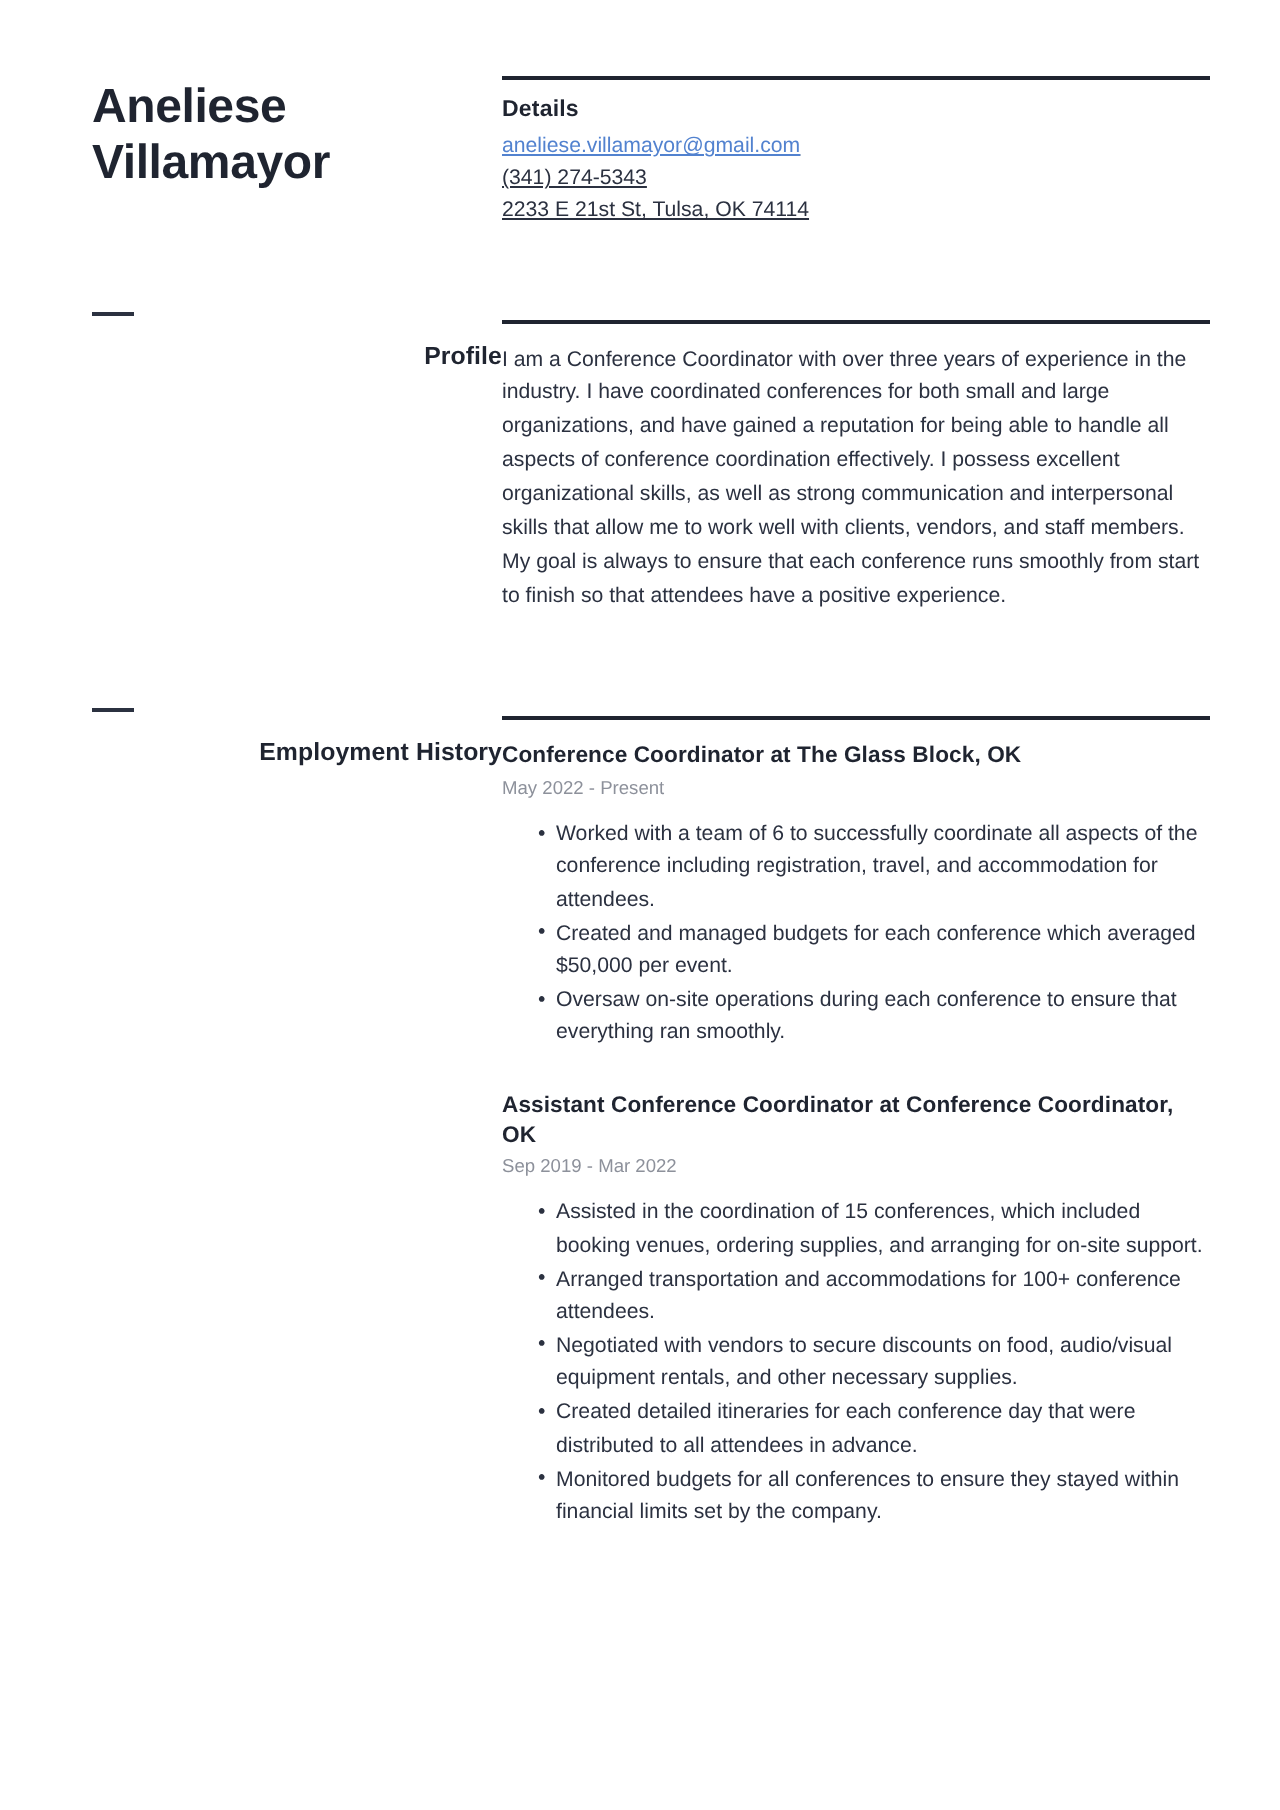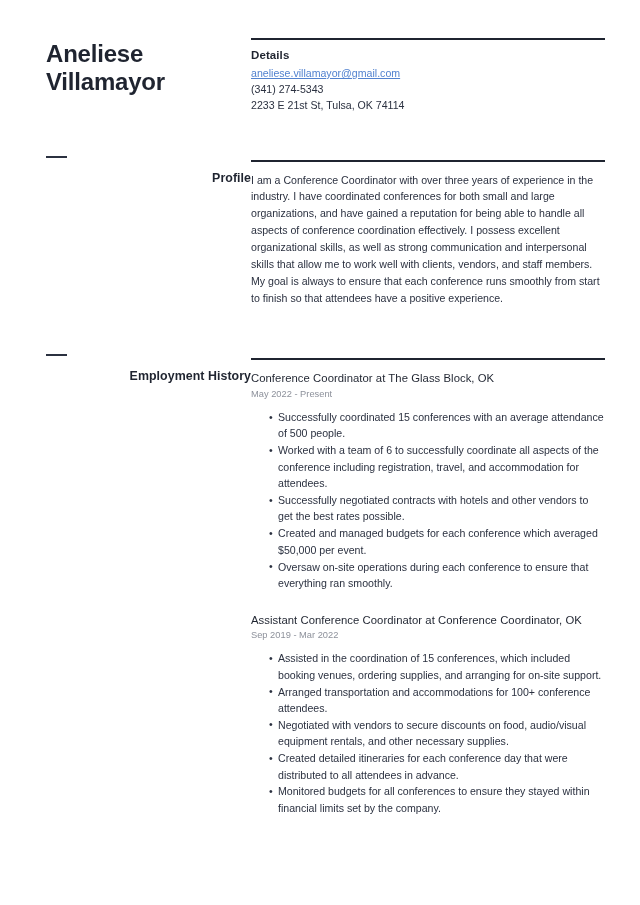--- a/index.html
+++ b/index.html
@@ -69,20 +69,21 @@
     margin-top: 9px;
     font-size: 11.5px;
     font-weight: bold;
     color: #1f2430;
     letter-spacing: 0.1px;
   }
 
   .details-list {
     margin-top: 4px;
     list-style: none;
+    text-decoration: underline;
   }
 
   .details-list li {
     font-size: 10.6px;
     line-height: 1.53;
     color: #2b3140;
   }
 
   .details-list li a,
   .email-link {
@@ -132,21 +133,21 @@
     color: #2b3140;
     text-align: left;
   }
 
   
   .job { margin-top: 11px; }
   .job + .job { margin-top: 21px; }
 
   .job-title {
     font-size: 11.3px;
-    font-weight: normal;
+    font-weight: bold;
     color: #1f2430;
     line-height: 1.3;
     letter-spacing: 0.05px;
   }
 
   .job-date {
     margin-top: 2px;
     font-size: 9.3px;
     color: #8d919b;
     line-height: 1.4;
@@ -221,23 +222,21 @@
       <div class="section-heading">Employment History</div>
     </div>
 
     <div class="section-right">
       <div class="rule"></div>
 
       <div class="job">
         <div class="job-title">Conference Coordinator at The Glass Block, OK</div>
         <div class="job-date">May 2022 - Present</div>
         <ul class="job-bullets">
-          <li>Successfully coordinated 15 conferences with an average attendance of 500 people.</li>
           <li>Worked with a team of 6 to successfully coordinate all aspects of the conference including registration, travel, and accommodation for attendees.</li>
-          <li>Successfully negotiated contracts with hotels and other vendors to get the best rates possible.</li>
           <li>Created and managed budgets for each conference which averaged $50,000 per event.</li>
           <li>Oversaw on-site operations during each conference to ensure that everything ran smoothly.</li>
         </ul>
       </div>
 
       <div class="job">
         <div class="job-title">Assistant Conference Coordinator at Conference Coordinator, OK</div>
         <div class="job-date">Sep 2019 - Mar 2022</div>
         <ul class="job-bullets">
           <li>Assisted in the coordination of 15 conferences, which included booking venues, ordering supplies, and arranging for on-site support.</li>

